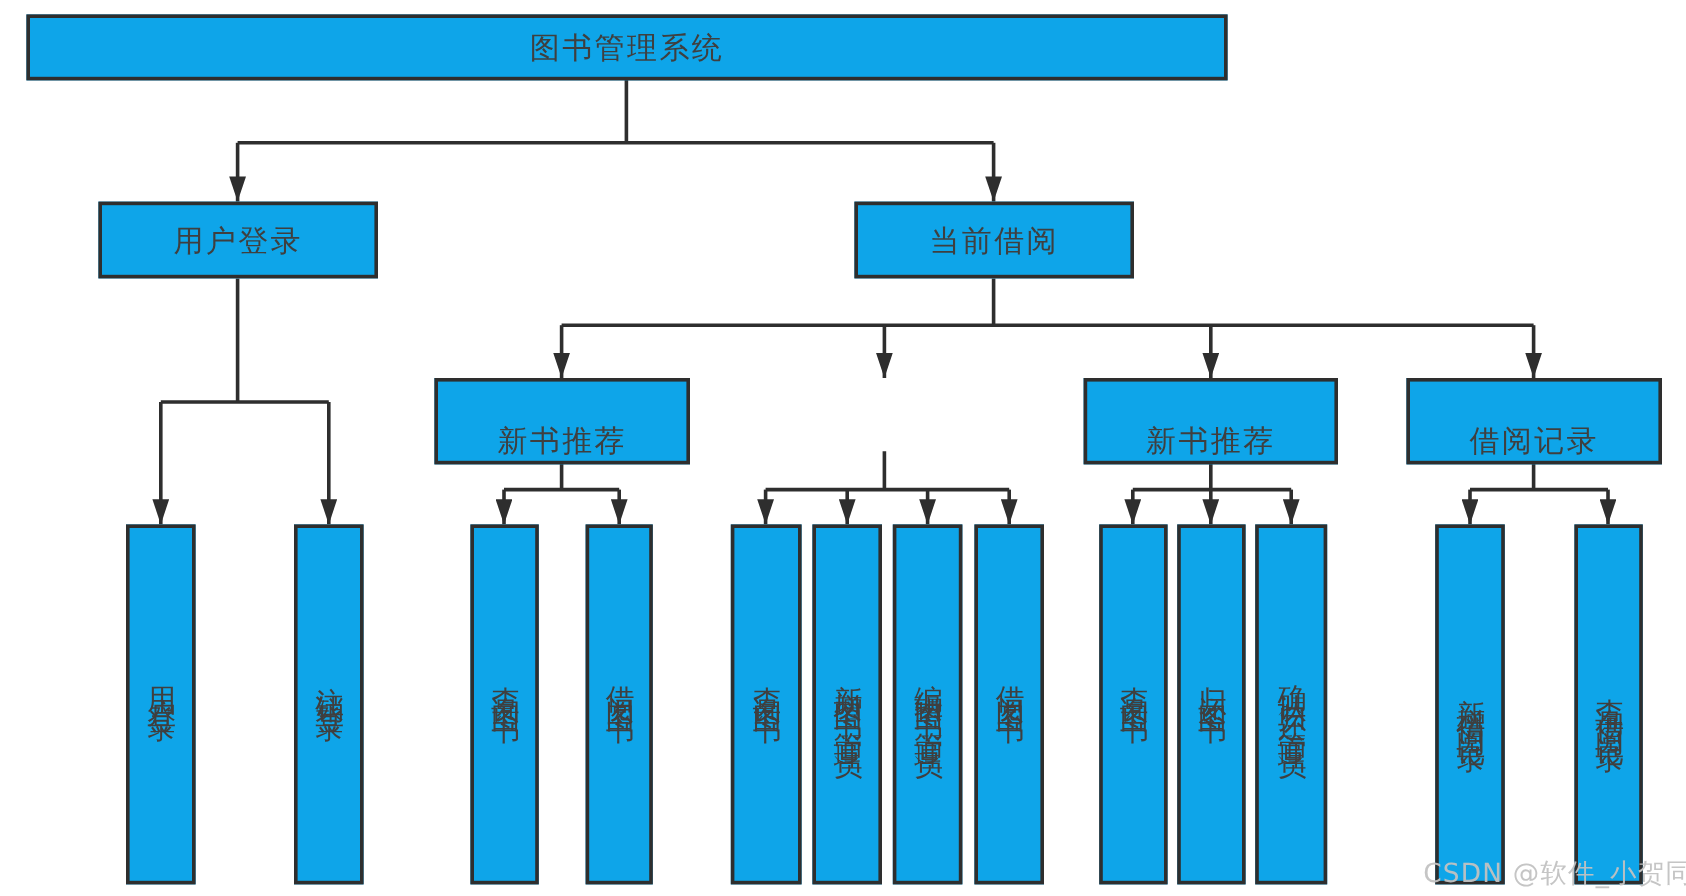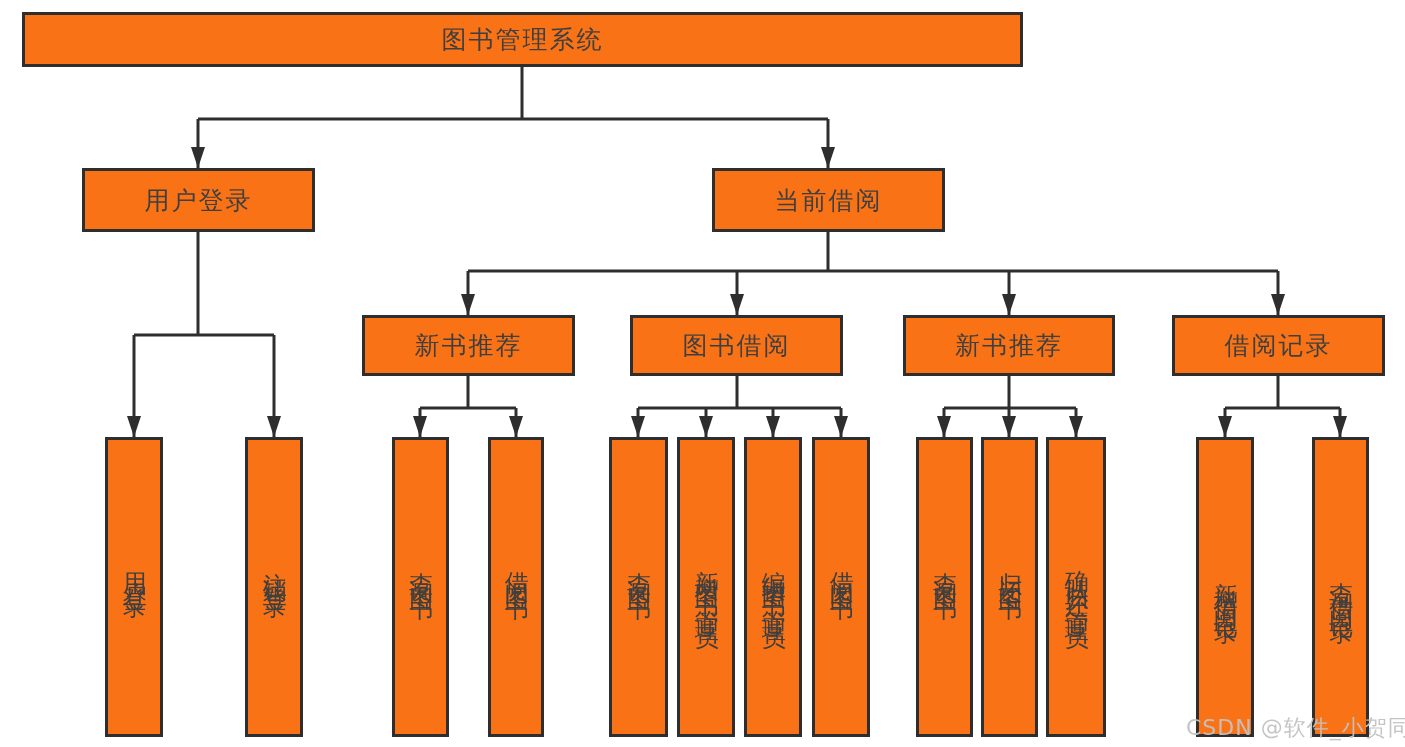--- a/index.html
+++ b/index.html
@@ -8,31 +8,31 @@
     background:#ffffff;
     font-family:"DejaVu Sans","Liberation Sans",sans-serif;
     position:relative;overflow:hidden;
   }
   .stage{position:absolute;inset:0;width:1405px;height:747px;}
   svg.wires{position:absolute;left:0;top:0;width:1405px;height:747px;z-index:1;}
   .wire{stroke:#2e2e2e;stroke-width:3;fill:none;}
 
   .box{
     position:absolute;
-    background:#f97316;
+    background:#0ea5e9;
     border:3px solid #2e2e2e;
     box-sizing:border-box;
     display:flex;align-items:center;justify-content:center;
     color:#3f3f3f;
     z-index:2;
   }
   .hlabel{font-size:25px;letter-spacing:2px;white-space:nowrap;}
   .root{left:22px;top:12px;width:1001px;height:55px;}
   .lv2{height:64px;width:233px;top:168px;}
-  .lv3{height:61px;width:213px;top:315px;}
+  .lv3{height:72px;width:213px;top:315px;align-items:flex-end;}
 
   .vbox{top:437px;height:300px;}
   .vbox .vlabel{
     writing-mode:vertical-rl;
     text-orientation:mixed;
     font-size:24px;
     letter-spacing:8px;
     line-height:1.15;
     color:#3f3f3f;
   }
@@ -104,23 +104,20 @@
   <div class="box lv2" style="left:82px;">
     <span class="hlabel">用户登录</span>
   </div>
   <div class="box lv2" style="left:712px;">
     <span class="hlabel">当前借阅</span>
   </div>
 
   <div class="box lv3" style="left:362px;">
     <span class="hlabel">新书推荐</span>
   </div>
-  <div class="box lv3" style="left:630px;">
-    <span class="hlabel">图书借阅</span>
-  </div>
   <div class="box lv3" style="left:903px; width:212px;">
     <span class="hlabel">新书推荐</span>
   </div>
   <div class="box lv3" style="left:1172px;">
     <span class="hlabel">借阅记录</span>
   </div>
 
   <div class="box vbox raised" style="left:105px;width:58px;">
     <span class="vlabel">用户登录</span>
   </div>

